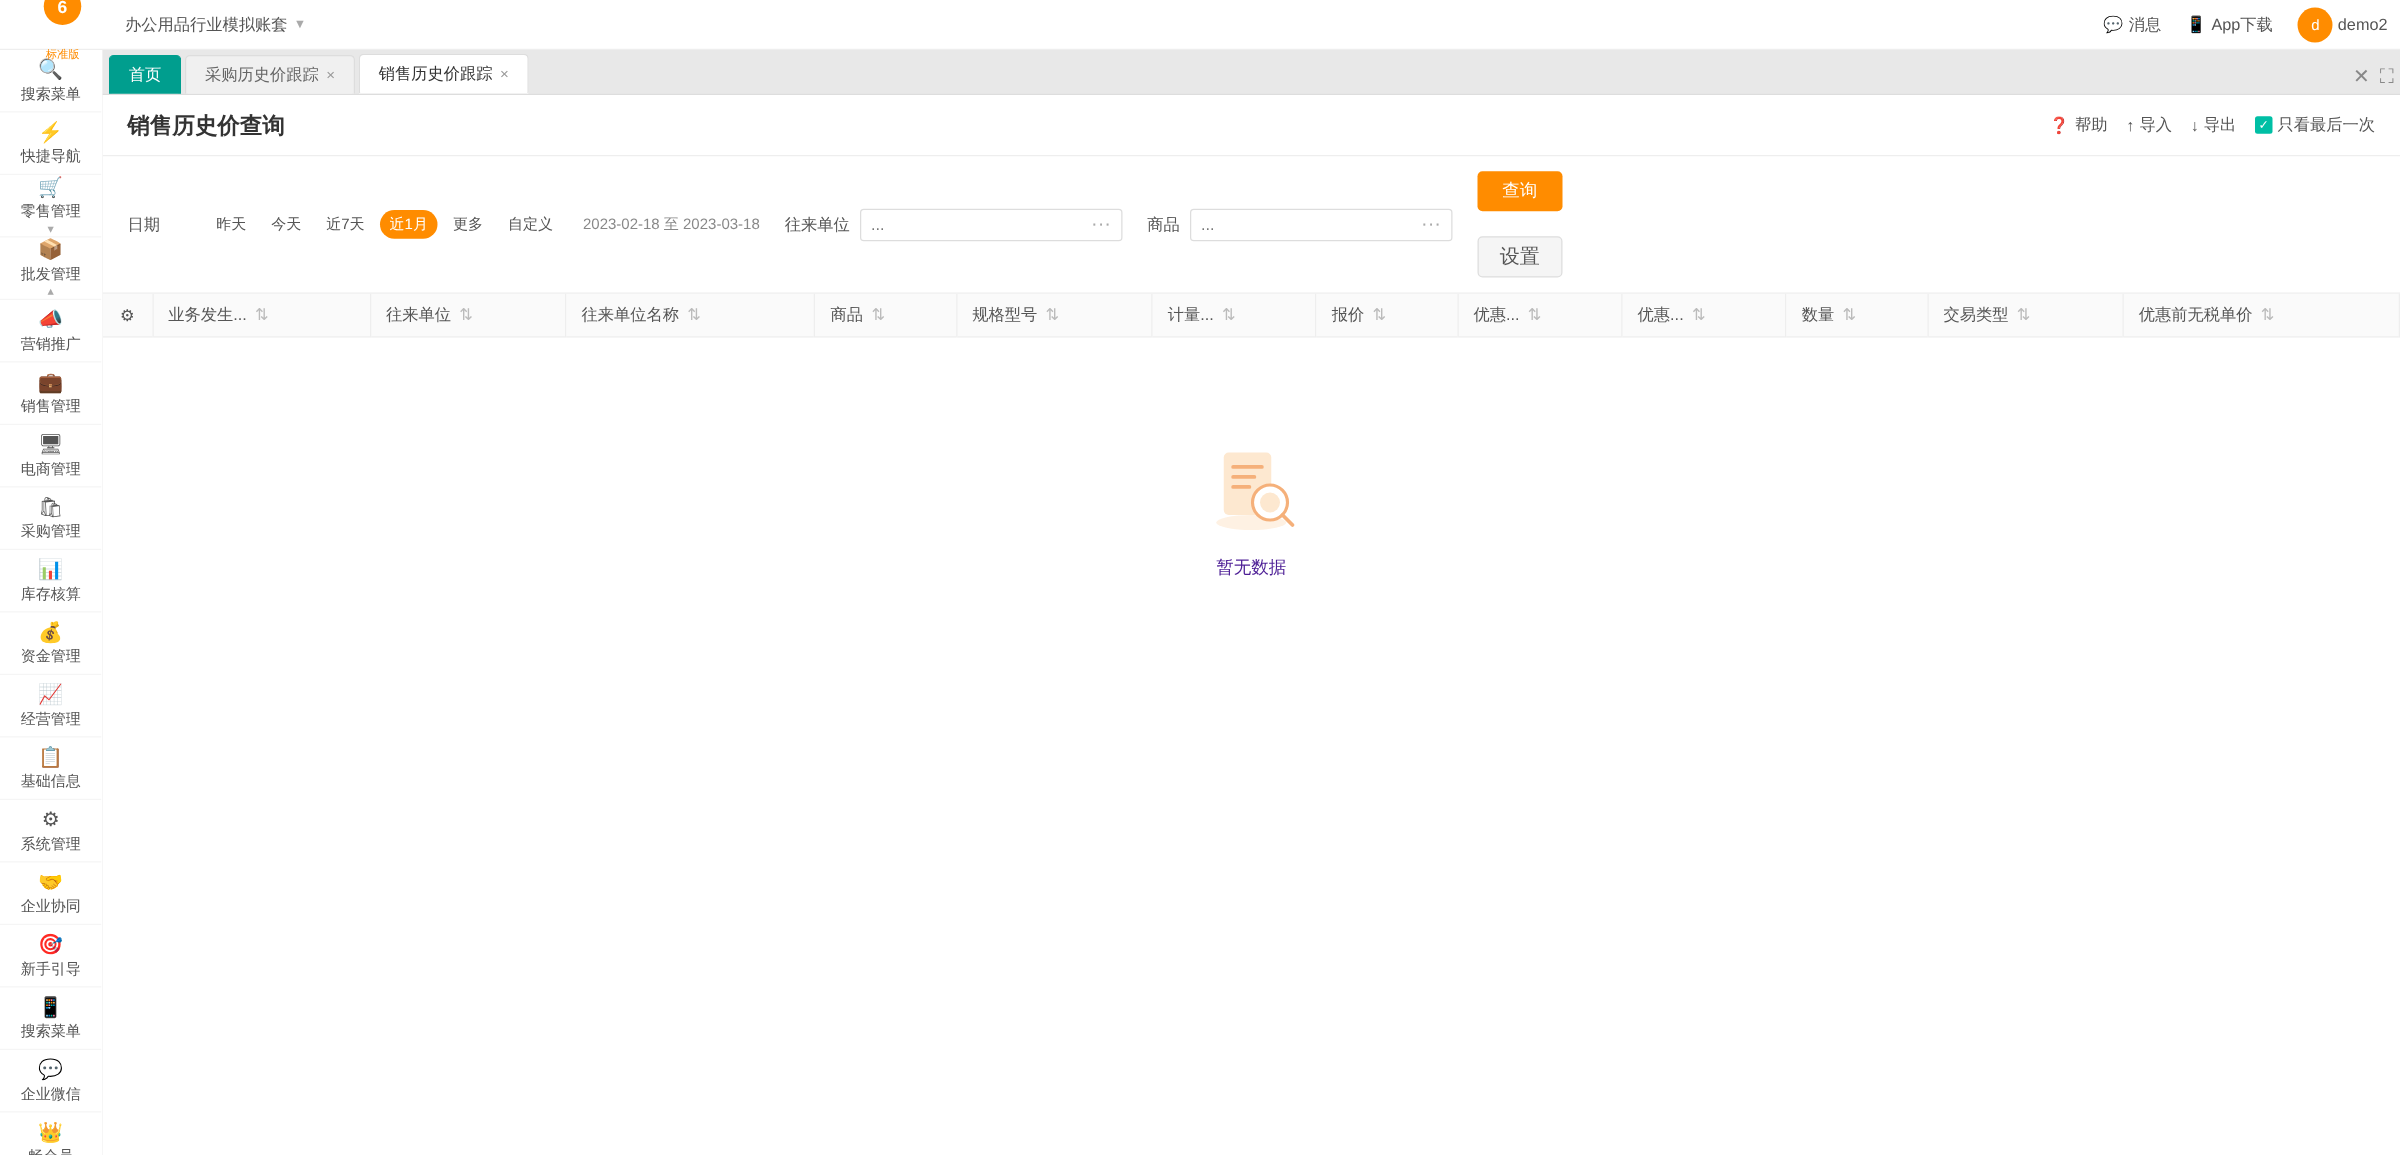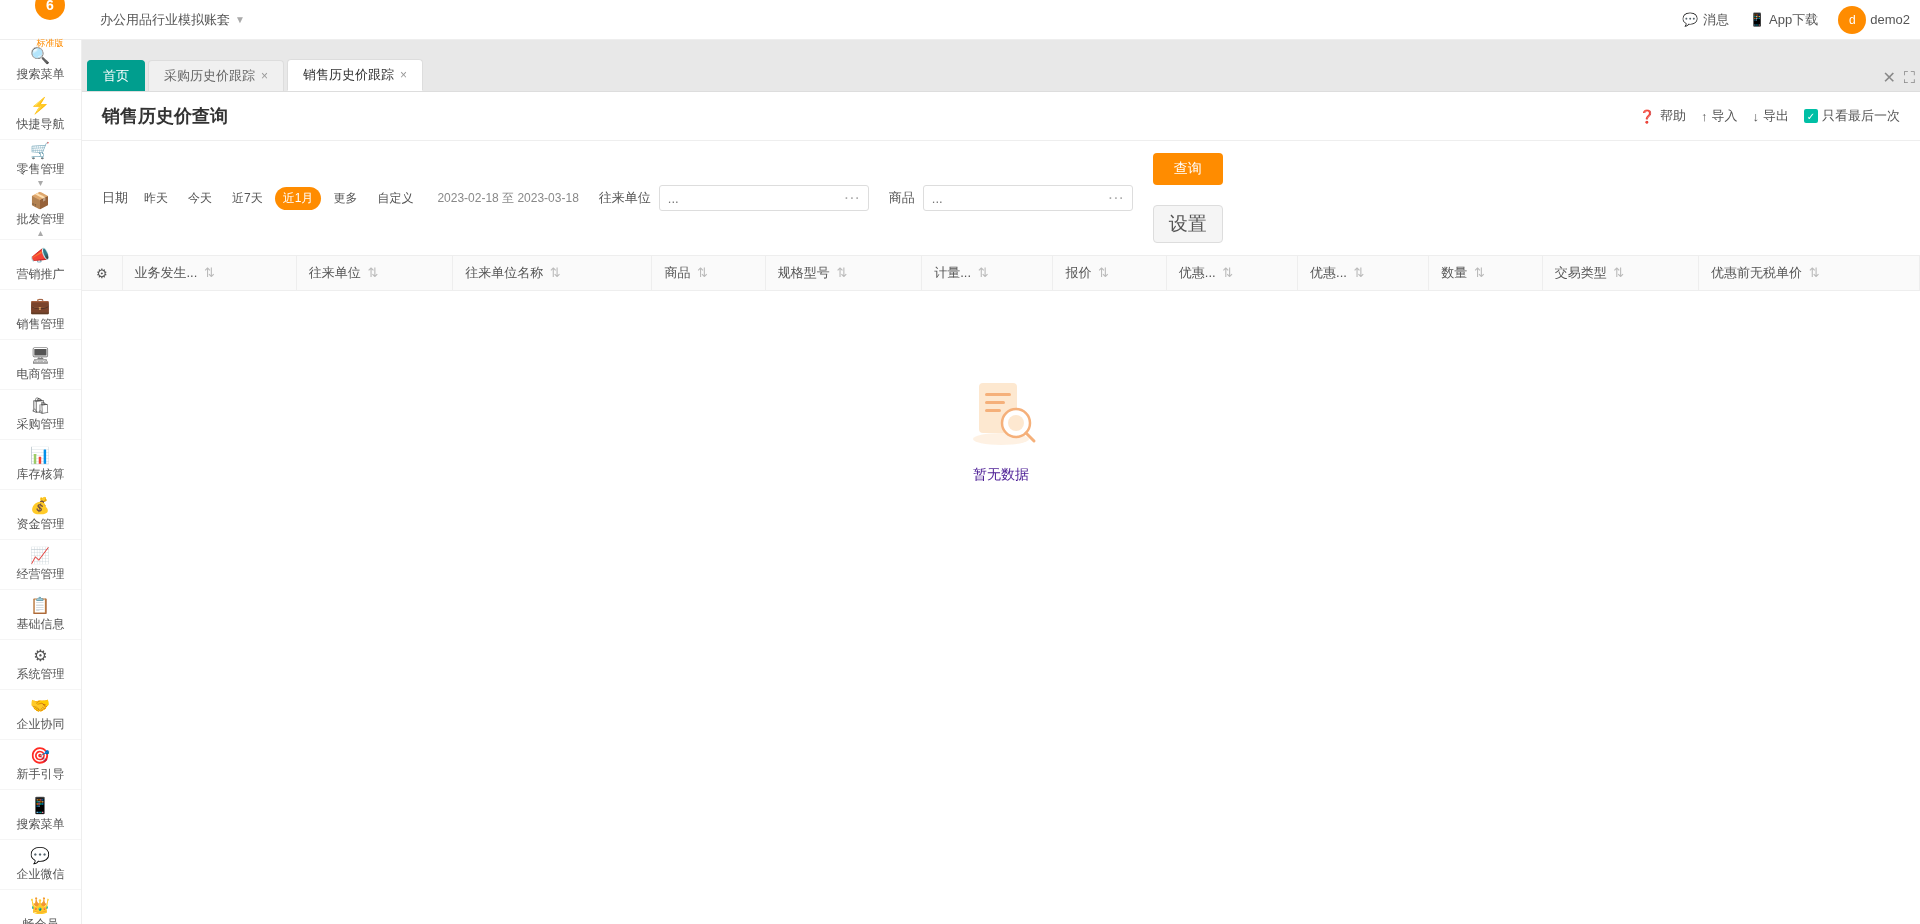--- a/index.html
+++ b/index.html
@@ -110,21 +110,21 @@
     .content-area {
       flex: 1;
       display: flex;
       flex-direction: column;
       overflow: hidden;
       background: #f5f5f5;
     }
 
     
     .tab-bar {
-      height: 52px;
+      height: 36px;
       background: #e8e8e8;
       display: flex;
       align-items: flex-end;
       padding: 0 5px;
       border-bottom: 1px solid #ddd;
     }
     .tab {
       display: flex;
       align-items: center;
       padding: 6px 15px;
@@ -235,20 +235,21 @@
     }
     .search-field label {
       font-size: 13px;
       color: #555;
       white-space: nowrap;
     }
     .date-options {
       display: flex;
       align-items: flex-end;
       gap: 4px;
+      margin-left: 29px;
     }
     .date-opt {
       padding: 3px 8px;
       font-size: 12px;
       border-radius: 3px;
       cursor: pointer;
       color: #555;
     }
     .date-opt.active {
       background: #ff8c00;
@@ -289,21 +290,21 @@
       padding: 7px 20px;
       font-size: 14px;
       cursor: pointer;
     }
     .settings-btn {
       background: #f5f5f5;
       color: #555;
       border: 1px solid #ddd;
       border-radius: 4px;
       padding: 5px 15px;
-      font-size: 19px;
+      font-size: 16px;
       cursor: pointer;
     }
     .search-actions {
       display: flex;
       flex-direction: column;
       gap: 20px;
     }
 
     
     .table-wrap {

